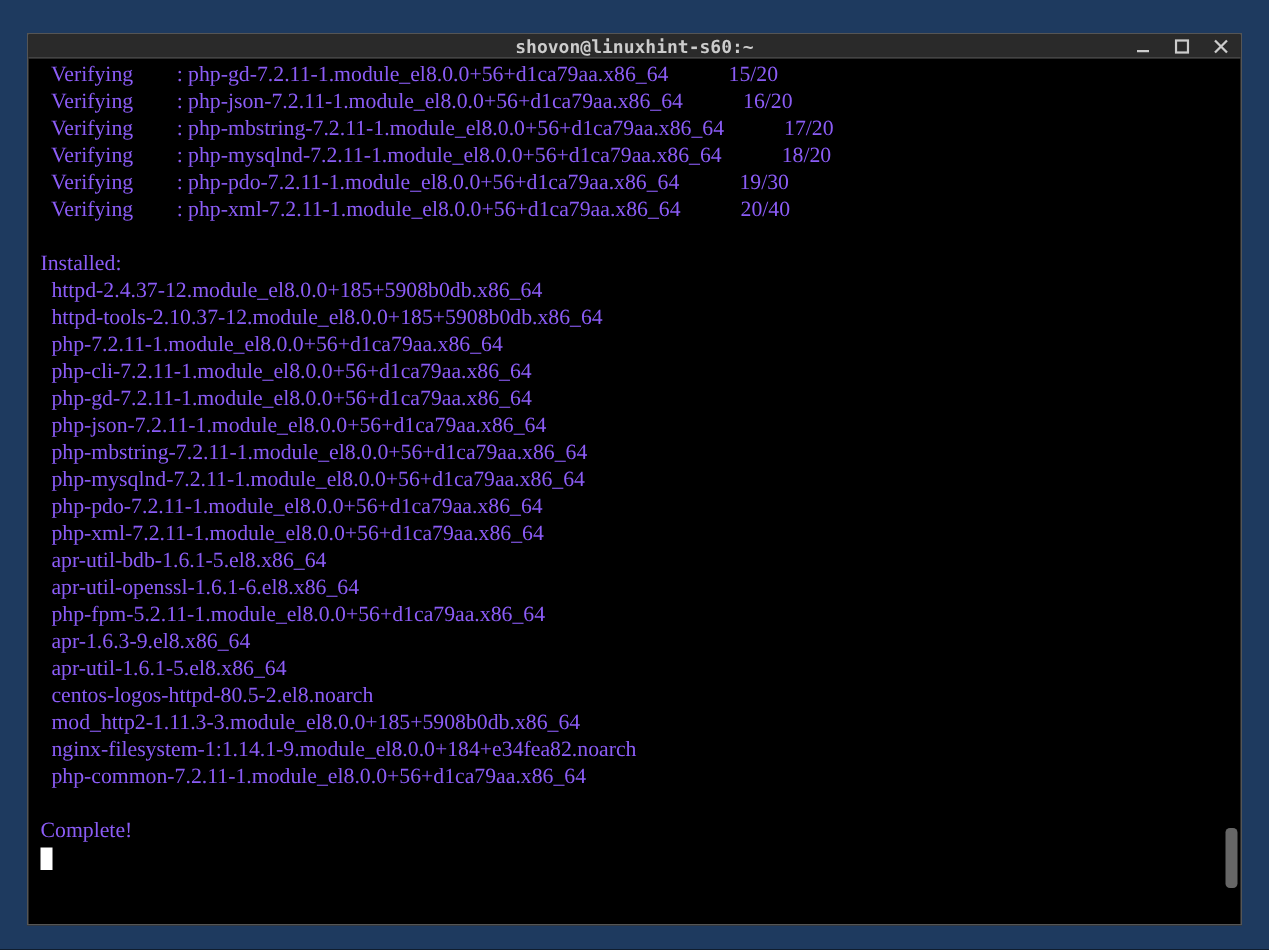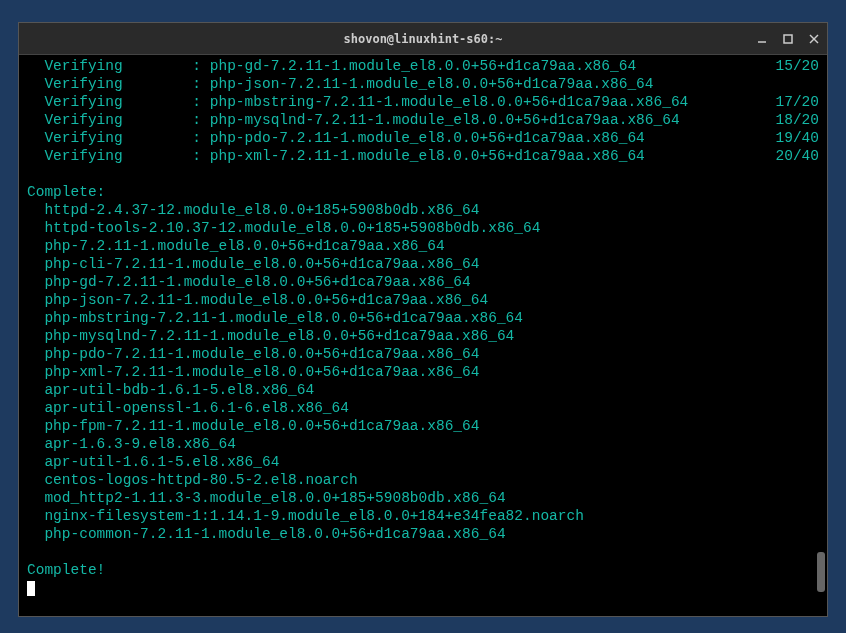--- a/index.html
+++ b/index.html
@@ -19,21 +19,21 @@
       top: 22px;
       left: 18px;
       width: 810px;
       height: 595px;
       background: #000;
       border: 1px solid #555;
       display: flex;
       flex-direction: column;
     }
     .titlebar {
-      height: 32px;
+      height: 16px;
       background: #2a2a2a;
       display: flex;
       align-items: center;
       justify-content: center;
       position: relative;
       border-bottom: 1px solid #444;
     }
     .title {
       color: #ccc;
       font-size: 12px;
@@ -55,39 +55,39 @@
       cursor: pointer;
       font-size: 11px;
     }
     .terminal-content {
       flex: 1;
       padding: 2px 8px;
       overflow: hidden;
       position: relative;
     }
     .line {
-      color: #14b8a6;
+      color: #8b5cf6;
       font-size: 14.5px;
       line-height: 18px;
       white-space: pre;
-      font-family: Liberation Mono, monospace;
+      font-family: Liberation Serif, serif;
     }
     .verify-line {
       display: flex;
     }
     .verify-label {
       display: inline-block;
     }
     .verify-pkg {
       display: inline-block;
     }
     .verify-count {
       display: inline-block;
-      text-align: right;
       flex: 1;
+      margin-left: 40px;
     }
     .scrollbar {
       position: absolute;
       right: 2px;
       bottom: 24px;
       width: 8px;
       height: 40px;
       background: #666;
       border-radius: 3px;
     }
@@ -120,42 +120,42 @@
         <svg width="10" height="10" viewBox="0 0 10 10">
             <line x1="1" y1="1" x2="9" y2="9" stroke="#ccc" stroke-width="1.5"></line>
             <line x1="9" y1="1" x2="1" y2="9" stroke="#ccc" stroke-width="1.5"></line>
           </svg>
       </div>
     </div>
   </div>
   <div class="terminal-content">
     <div id="verify-lines">
         <div class="line verify-line"><span class="verify-label">  Verifying        : </span><span class="verify-pkg">php-gd-7.2.11-1.module_el8.0.0+56+d1ca79aa.x86_64</span><span class="verify-count">15/20</span></div>
-        <div class="line verify-line"><span class="verify-label">  Verifying        : </span><span class="verify-pkg">php-json-7.2.11-1.module_el8.0.0+56+d1ca79aa.x86_64</span></div>
+        <div class="line verify-line"><span class="verify-label">  Verifying        : </span><span class="verify-pkg">php-json-7.2.11-1.module_el8.0.0+56+d1ca79aa.x86_64</span><span class="verify-count">16/20</span></div>
         <div class="line verify-line"><span class="verify-label">  Verifying        : </span><span class="verify-pkg">php-mbstring-7.2.11-1.module_el8.0.0+56+d1ca79aa.x86_64</span><span class="verify-count">17/20</span></div>
         <div class="line verify-line"><span class="verify-label">  Verifying        : </span><span class="verify-pkg">php-mysqlnd-7.2.11-1.module_el8.0.0+56+d1ca79aa.x86_64</span><span class="verify-count">18/20</span></div>
-        <div class="line verify-line"><span class="verify-label">  Verifying        : </span><span class="verify-pkg">php-pdo-7.2.11-1.module_el8.0.0+56+d1ca79aa.x86_64</span><span class="verify-count">19/40</span></div>
+        <div class="line verify-line"><span class="verify-label">  Verifying        : </span><span class="verify-pkg">php-pdo-7.2.11-1.module_el8.0.0+56+d1ca79aa.x86_64</span><span class="verify-count">19/30</span></div>
         <div class="line verify-line"><span class="verify-label">  Verifying        : </span><span class="verify-pkg">php-xml-7.2.11-1.module_el8.0.0+56+d1ca79aa.x86_64</span><span class="verify-count">20/40</span></div>
       </div>
     <div class="line"> </div>
-    <div class="line">Complete:</div>
+    <div class="line">Installed:</div>
     <div id="installed-lines">
         <div class="line">  httpd-2.4.37-12.module_el8.0.0+185+5908b0db.x86_64</div>
         <div class="line">  httpd-tools-2.10.37-12.module_el8.0.0+185+5908b0db.x86_64</div>
         <div class="line">  php-7.2.11-1.module_el8.0.0+56+d1ca79aa.x86_64</div>
         <div class="line">  php-cli-7.2.11-1.module_el8.0.0+56+d1ca79aa.x86_64</div>
         <div class="line">  php-gd-7.2.11-1.module_el8.0.0+56+d1ca79aa.x86_64</div>
         <div class="line">  php-json-7.2.11-1.module_el8.0.0+56+d1ca79aa.x86_64</div>
         <div class="line">  php-mbstring-7.2.11-1.module_el8.0.0+56+d1ca79aa.x86_64</div>
         <div class="line">  php-mysqlnd-7.2.11-1.module_el8.0.0+56+d1ca79aa.x86_64</div>
         <div class="line">  php-pdo-7.2.11-1.module_el8.0.0+56+d1ca79aa.x86_64</div>
         <div class="line">  php-xml-7.2.11-1.module_el8.0.0+56+d1ca79aa.x86_64</div>
         <div class="line">  apr-util-bdb-1.6.1-5.el8.x86_64</div>
         <div class="line">  apr-util-openssl-1.6.1-6.el8.x86_64</div>
-        <div class="line">  php-fpm-7.2.11-1.module_el8.0.0+56+d1ca79aa.x86_64</div>
+        <div class="line">  php-fpm-5.2.11-1.module_el8.0.0+56+d1ca79aa.x86_64</div>
         <div class="line">  apr-1.6.3-9.el8.x86_64</div>
         <div class="line">  apr-util-1.6.1-5.el8.x86_64</div>
         <div class="line">  centos-logos-httpd-80.5-2.el8.noarch</div>
         <div class="line">  mod_http2-1.11.3-3.module_el8.0.0+185+5908b0db.x86_64</div>
         <div class="line">  nginx-filesystem-1:1.14.1-9.module_el8.0.0+184+e34fea82.noarch</div>
         <div class="line">  php-common-7.2.11-1.module_el8.0.0+56+d1ca79aa.x86_64</div>
       </div>
     <div class="line"> </div>
     <div class="line">Complete!</div>
     <div class="line"><span class="cursor"></span></div>

